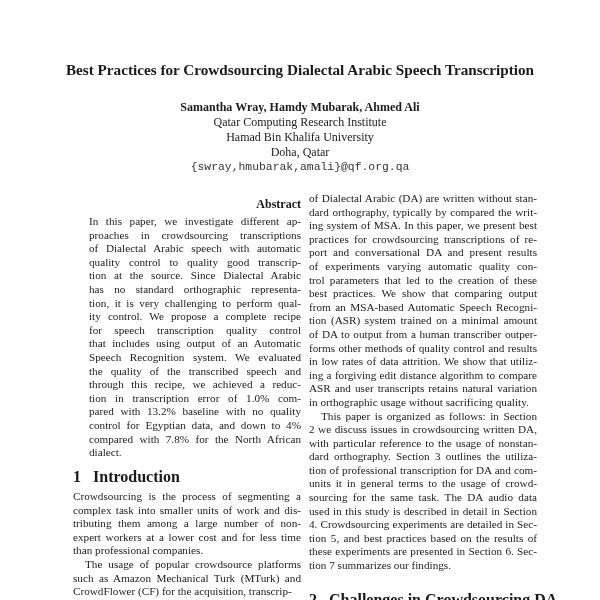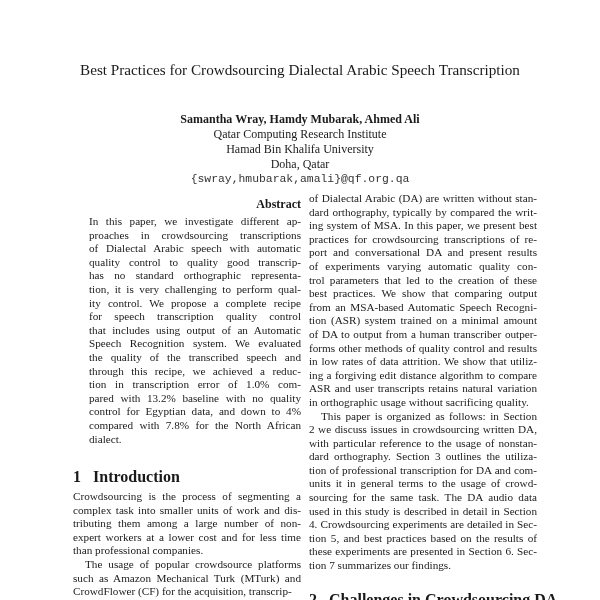--- a/index.html
+++ b/index.html
@@ -1,20 +1,20 @@
 <!DOCTYPE html>
 <html><head>
 <meta charset="utf-8">
 <style>
   html, body { margin:0; padding:0; background:#ffffff; }
   body { width:600px; height:600px; overflow:hidden; position:relative;
          font-family:"Liberation Serif", serif; color:#1a1a1a; }
   .title { position:absolute; left:0; width:600px; top:61px; text-align:center;
-           font-weight:normal; font-size:15.2px; letter-spacing:0px; }
-  .authors { position:absolute; left:0; width:600px; top:112px; text-align:center;
+           font-weight:bold; font-size:15.2px; letter-spacing:0px; }
+  .authors { position:absolute; left:0; width:600px; top:100px; text-align:center;
              font-size:12px; line-height:15px; }
   .authors .names { font-weight:bold; }
   .authors .email { font-family:"Liberation Mono", monospace; font-size:11.4px; color:#333; }
   .col { position:absolute; font-size:11.2px; line-height:13.6px; text-align:justify; }
   .line { display:block; white-space:nowrap; text-align:justify; text-align-last:justify; height:13.6px; }
   .line.last { text-align-last:left; }
   .abs-head { position:absolute; left:89px; width:212px; top:197px; text-align:right;
               font-weight:bold; font-size:12px; }
   .abstract { left:89px; width:212px; top:215px; }
   .sec-head { position:absolute; font-weight:bold; font-size:16px; }
@@ -34,20 +34,21 @@
   <div>Doha, Qatar</div>
   <div class="email">{swray,hmubarak,amali}@qf.org.qa</div>
 </div>
 
 <div class="abs-head">Abstract</div>
 <div class="col abstract" id="abstract-body">
     <span class="line">In this paper, we investigate different ap-</span>
     <span class="line">proaches in crowdsourcing transcriptions</span>
     <span class="line">of Dialectal Arabic speech with automatic</span>
     <span class="line">quality control to quality good transcrip-</span>
+    <span class="line">tion at the source. Since Dialectal Arabic</span>
     <span class="line">has no standard orthographic representa-</span>
     <span class="line">tion, it is very challenging to perform qual-</span>
     <span class="line">ity control. We propose a complete recipe</span>
     <span class="line">for speech transcription quality control</span>
     <span class="line">that includes using output of an Automatic</span>
     <span class="line">Speech Recognition system. We evaluated</span>
     <span class="line">the quality of the transcribed speech and</span>
     <span class="line">through this recipe, we achieved a reduc-</span>
     <span class="line">tion in transcription error of 1.0% com-</span>
     <span class="line">pared with 13.2% baseline with no quality</span>

